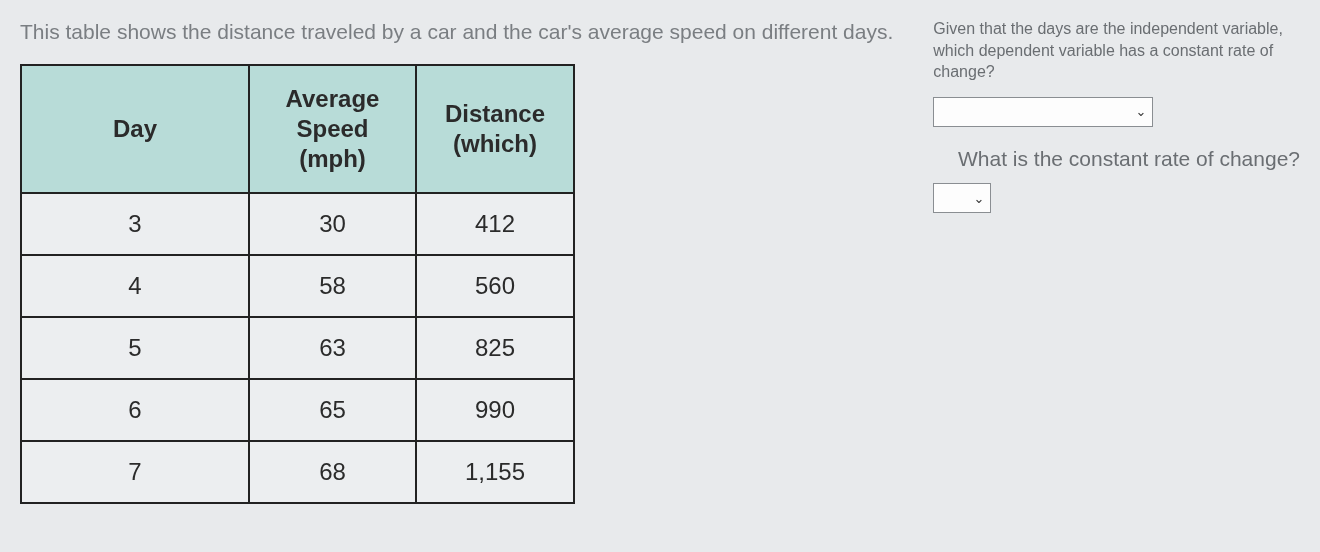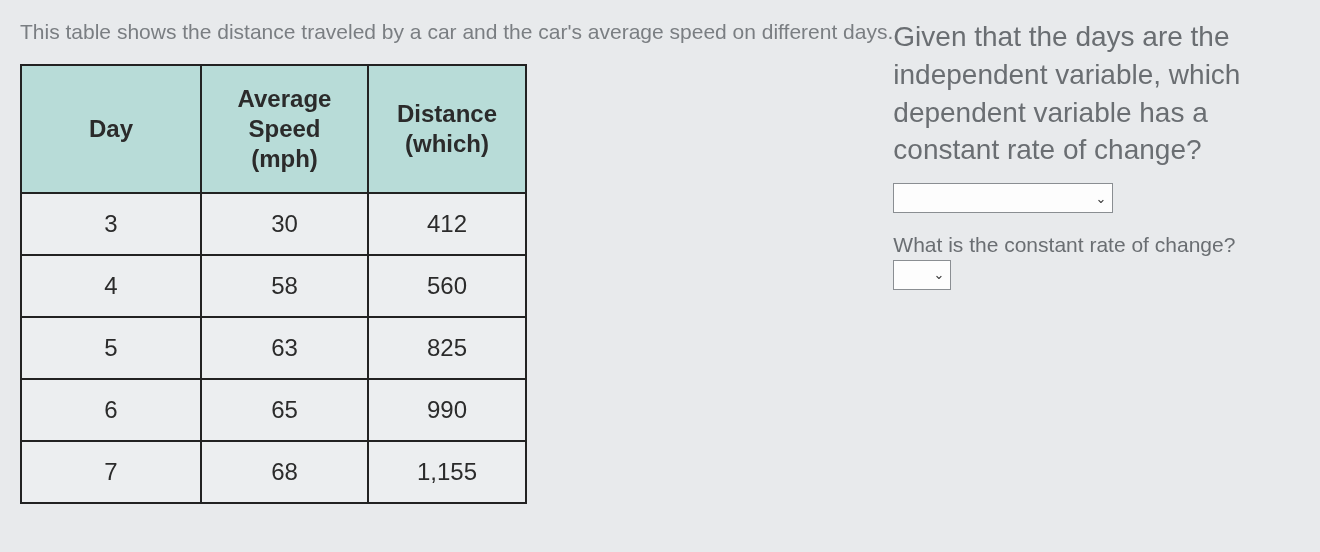--- a/index.html
+++ b/index.html
@@ -10,44 +10,47 @@
     body {
       background: #e8eaec;
       font-family: Arial, Helvetica, sans-serif;
       padding: 18px 20px;
       width: 1320px;
       height: 552px;
       color: #3a3a3a;
     }
     .container {
       display: flex;
+      gap: 40px;
     }
     .left-col {
       flex: 0 0 auto;
     }
     .right-col {
       flex: 1 1 auto;
     }
     .intro-text {
       font-size: 21px;
       color: #7a7e82;
       line-height: 1.35;
       margin-bottom: 18px;
     }
     .question-text {
-      font-size: 28px;
+      font-size: 16px;
       color: #6a6e72;
       line-height: 1.35;
       margin-bottom: 14px;
     }
     .question-text-2 {
       font-size: 21px;
       color: #6a6e72;
       line-height: 1.35;
       margin-top: 18px;
+      margin-bottom: 10px;
+      text-align: right;
     }
     table {
       border-collapse: collapse;
       border: 2px solid #222;
     }
     th, td {
       border: 2px solid #222;
       text-align: center;
       vertical-align: middle;
       font-size: 24px;
@@ -58,21 +61,21 @@
       font-weight: bold;
       padding: 18px 14px;
       line-height: 1.25;
     }
     td {
       background: #eceef0;
       padding: 16px 14px;
       font-weight: normal;
     }
     th:nth-child(1), td:nth-child(1) {
-      width: 180px;
+      width: 228px;
     }
     th:nth-child(2), td:nth-child(2) {
       width: 167px;
     }
     th:nth-child(3), td:nth-child(3) {
       width: 158px;
     }
     .dropdown {
       background: #fdfdfd;
       border: 1px solid #8a8e92;

